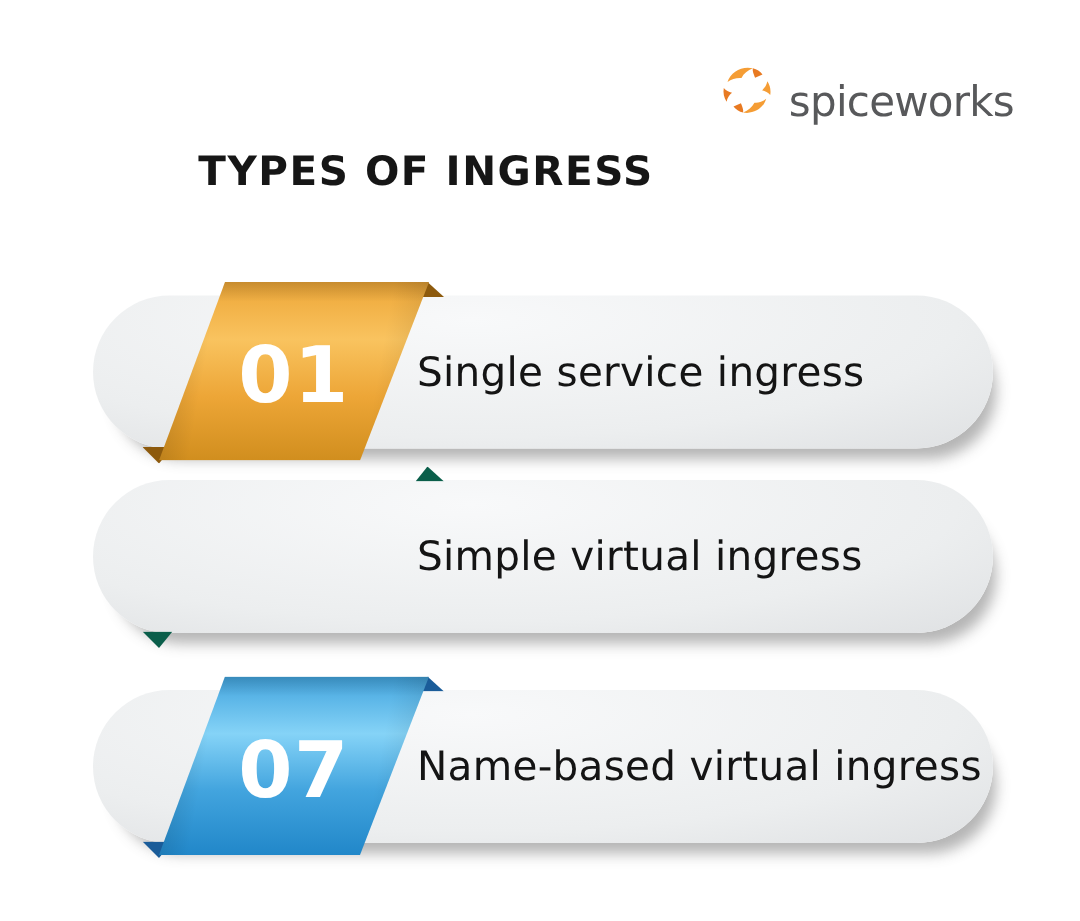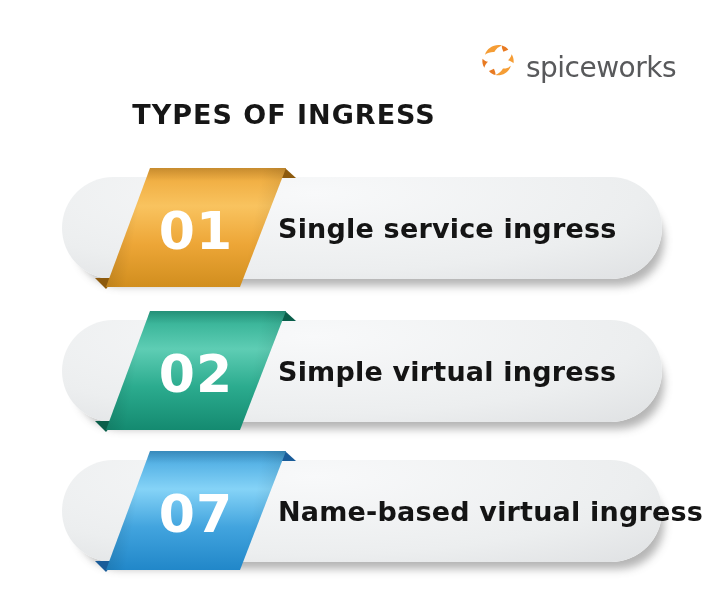--- a/index.html
+++ b/index.html
@@ -21,21 +21,21 @@
   }
   
   .title{
     position:absolute;top:99px;left:0;width:568px;
     text-align:center;
     font-size:27px;font-weight:800;letter-spacing:1px;
     color:#161616;
   }
   
   .row{position:absolute;left:0;width:720px;height:140px;}
-  .row-0{top:166px;} .row-1{top:309px;} .row-2{top:449px;}
+  .row-0{top:186px;} .row-1{top:309px;} .row-2{top:449px;}
 
   .pill{
     position:absolute;left:62px;top:11px;width:600px;height:102px;
     border-radius:52px;
     background:radial-gradient(120% 170% at 42% 16%,
       #f8f9fa 0%, #eceeef 45%, #dddfe1 72%, #d2d4d6 100%);
     box-shadow:8px 13px 9px -6px rgba(90,90,90,0.45);
     z-index:1;
   }
   .fold{position:absolute;z-index:2;}
@@ -64,21 +64,21 @@
   .num{
     padding-top:7px;
     font-size:52px;font-weight:700;color:#ffffff;line-height:1;
     letter-spacing:1px;
   }
   .label-wrap{
     position:absolute;left:278px;top:11px;height:102px;
     display:flex;align-items:center;z-index:2;
   }
   .label{
-    font-size:27px;font-weight:700;color:#141414;
+    font-size:27px;font-weight:400;color:#141414;
     letter-spacing:0.2px;white-space:nowrap;
   }
 </style>
 </head>
 <body>
 
 <div class="logo">
   <svg class="logo-icon" viewBox="0 0 44 42" aria-hidden="true">
     <g transform="rotate(-8 22 21)">
       <path fill="#f59d35" d="M10 13 C13 6.5 21 3.5 28 6.2 C24.5 7 21.5 8.8 19.6 11.6 C16.4 10.9 12.9 11.4 10 13 Z"></path>
@@ -103,23 +103,20 @@
   </div>
   <div class="label-wrap">
     <span class="label">Single service ingress</span>
   </div>
 </div>
 
 <div class="row row-1" style="--mid: #2bab8e; --light: #5ecdb4; --edge2: #148a70; --fold: #0a5e4a;">
   <div class="pill"></div>
   <div class="fold fold-top"></div>
   <div class="fold fold-bottom"></div>
-  <div class="ribbon">
-    <span class="num">02</span>
-  </div>
   <div class="label-wrap">
     <span class="label">Simple virtual ingress</span>
   </div>
 </div>
 
 <div class="row row-2" style="--mid: #42a4de; --light: #85d3f7; --edge2: #2187c9; --fold: #1a5c99;">
   <div class="pill"></div>
   <div class="fold fold-top"></div>
   <div class="fold fold-bottom"></div>
   <div class="ribbon">

